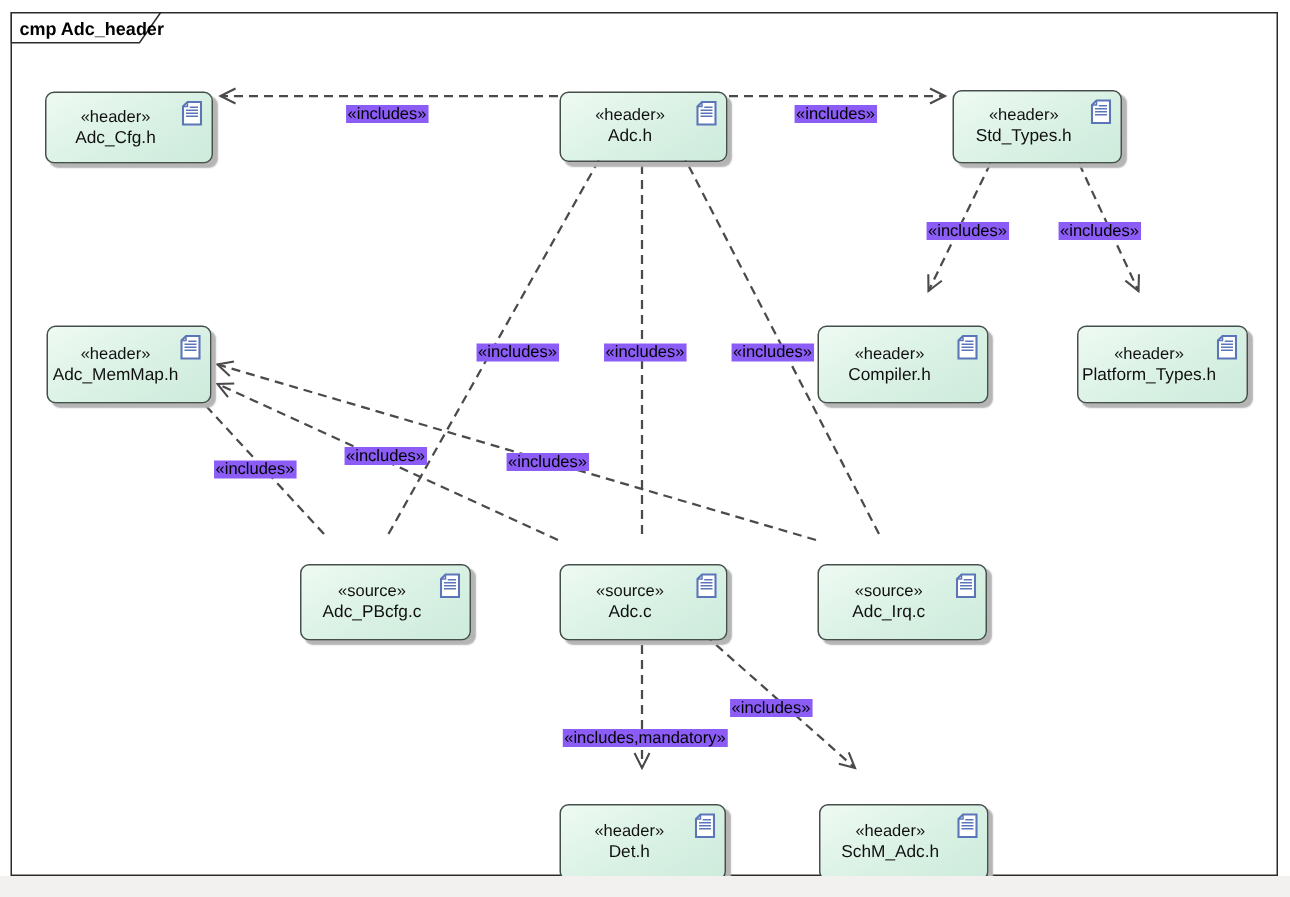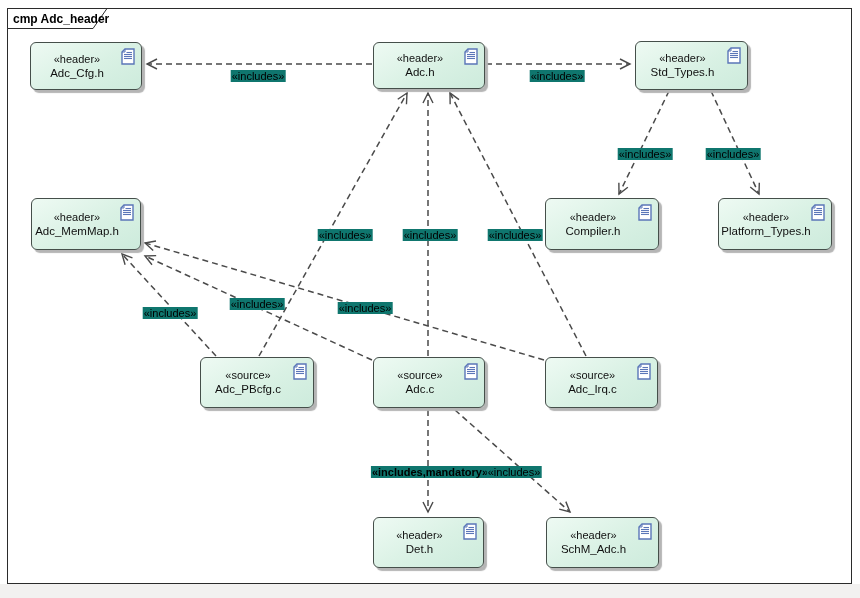--- a/index.html
+++ b/index.html
@@ -13,28 +13,28 @@
   }
   #frame-tab{position:absolute;left:7px;top:8px;}
   #frame-tab text{font-weight:bold;font-size:12px;fill:#000;}
   #edge-layer{position:absolute;left:0;top:0;width:860px;height:598px;}
   .component{
     position:absolute;box-sizing:border-box;
     border:1.5px solid #454f4a;border-radius:6px;
     background:linear-gradient(150deg,#eefaf3 0%,#d9f1e4 55%,#cdebdc 100%);
     box-shadow:3px 3px 1px #b5b5b5;
     display:flex;flex-direction:column;align-items:center;justify-content:center;
-    padding:2px 22px 2px 4px;color:#101010;
+    padding:2px 22px 2px 4px;color:#101010;margin-top:19px;
   }
   .component .stereo{font-size:11px;line-height:13px;white-space:nowrap;}
   .component .cname{font-size:11.5px;font-weight:normal;line-height:14px;white-space:nowrap;}
   .component .doc-icon{position:absolute;top:5px;right:6px;}
   .edge-label{
     position:absolute;transform:translate(-50%,-50%);
-    font-size:11px;color:#000;white-space:nowrap;background:#0f766e;
+    font-size:11px;color:#000;white-space:nowrap;background:#8b5cf6;
     padding:0 1px;line-height:12px;
   }
   #bottom-edge{position:absolute;left:2px;top:588px;width:856px;height:4px;background:#171717;}
 </style>
 </head>
 <body>
 
 <div id="canvas">
 
   <div id="frame"></div>
@@ -204,18 +204,18 @@
       <div class="edge-label" style="left: 258px; top: 76px;">«includes»</div>
       <div class="edge-label" style="left: 557px; top: 76px;">«includes»</div>
       <div class="edge-label" style="left: 645px; top: 154px;">«includes»</div>
       <div class="edge-label" style="left: 733px; top: 154px;">«includes»</div>
       <div class="edge-label" style="left: 345px; top: 235px;">«includes»</div>
       <div class="edge-label" style="left: 430px; top: 235px;">«includes»</div>
       <div class="edge-label" style="left: 515px; top: 235px;">«includes»</div>
       <div class="edge-label" style="left: 170px; top: 313px;">«includes»</div>
       <div class="edge-label" style="left: 257px; top: 304px;">«includes»</div>
       <div class="edge-label" style="left: 365px; top: 308px;">«includes»</div>
-      <div class="edge-label" style="left: 430px; top: 472px; font-weight: bold;">«includes,mandatory»</div>
+      <div class="edge-label" style="left: 430px; top: 492px;">«includes,mandatory»</div>
       <div class="edge-label" style="left: 514px; top: 472px;">«includes»</div>
     </div>
 
   <div id="bottom-edge"></div>
 </div>
 
 </body></html>

